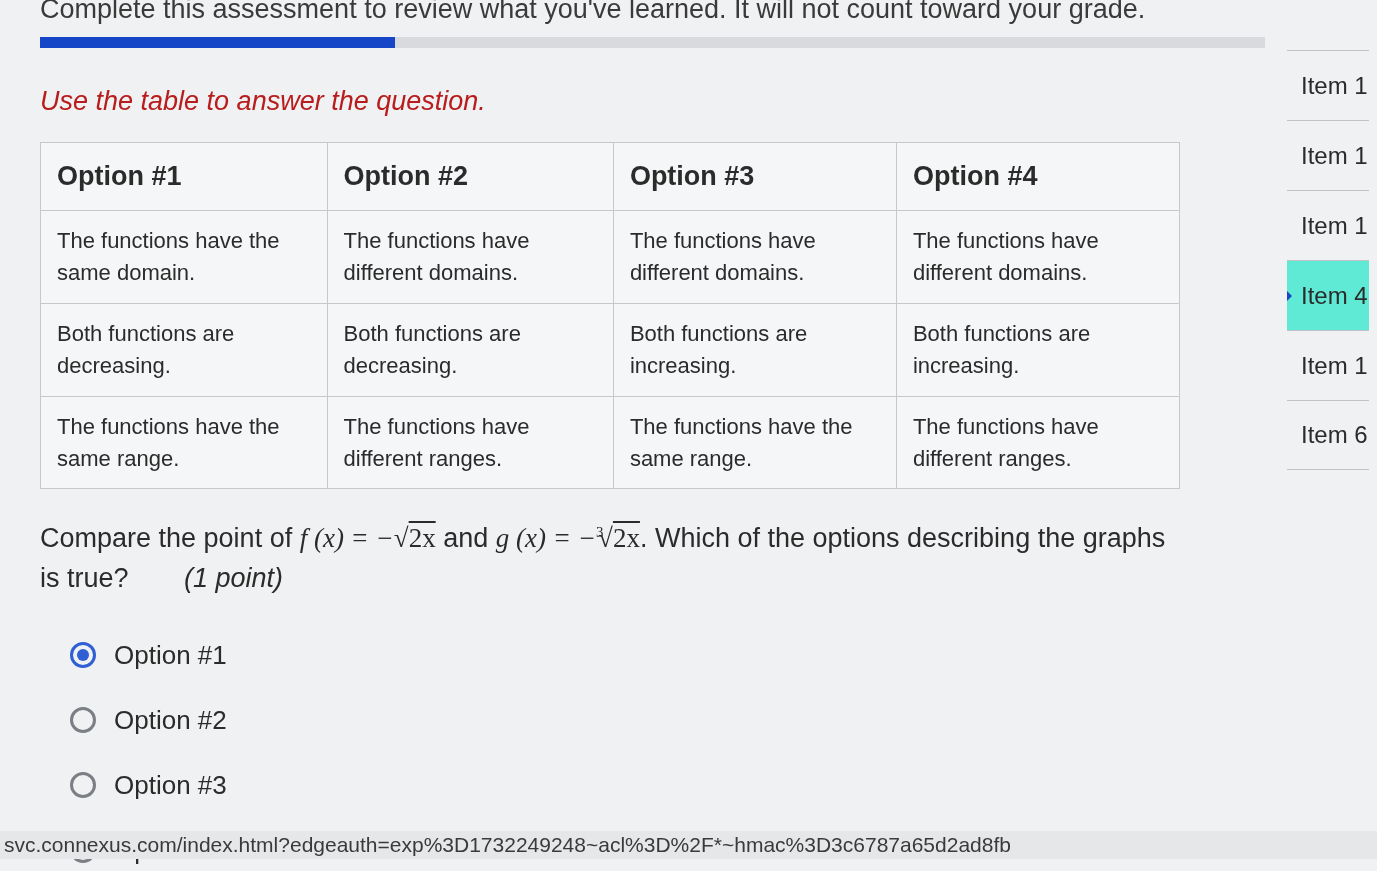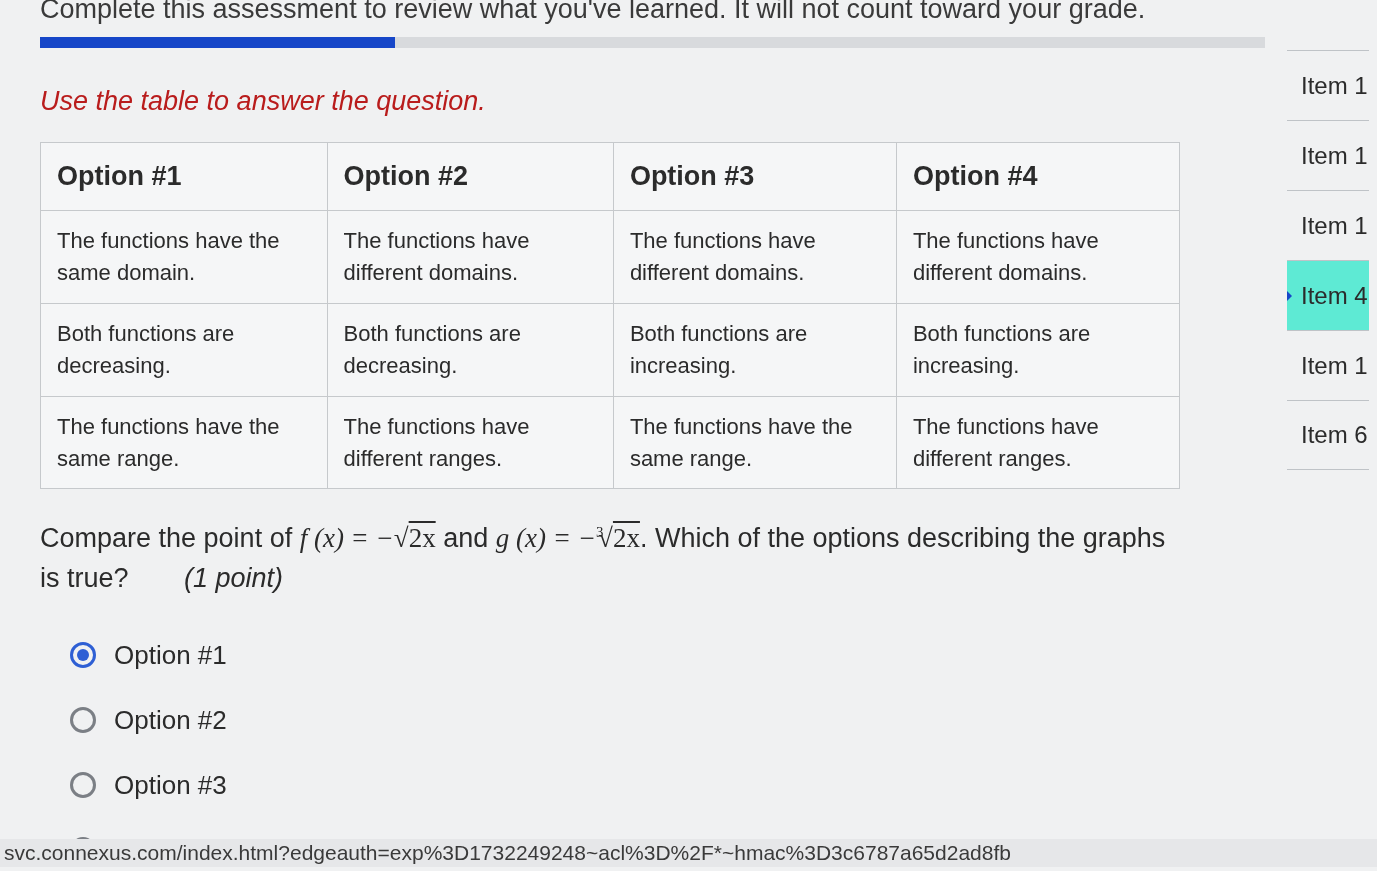--- a/index.html
+++ b/index.html
@@ -140,21 +140,21 @@
       border-top: 11px solid transparent;
       border-bottom: 11px solid transparent;
       border-left: 11px solid #1646c8;
     }
     .sidebar-item:last-child {
       border-bottom: 1px solid #bfc3c7;
     }
     .url-bar {
       position: absolute;
       left: 0;
-      bottom: 4px;
+      bottom: 12px;
       width: 100%;
       font-size: 21px;
       color: #3a3a3a;
       padding: 2px 4px;
       white-space: nowrap;
       overflow: hidden;
       background: #e6e7e9;
     }
     .root-index {
       font-size: 0.55em;

